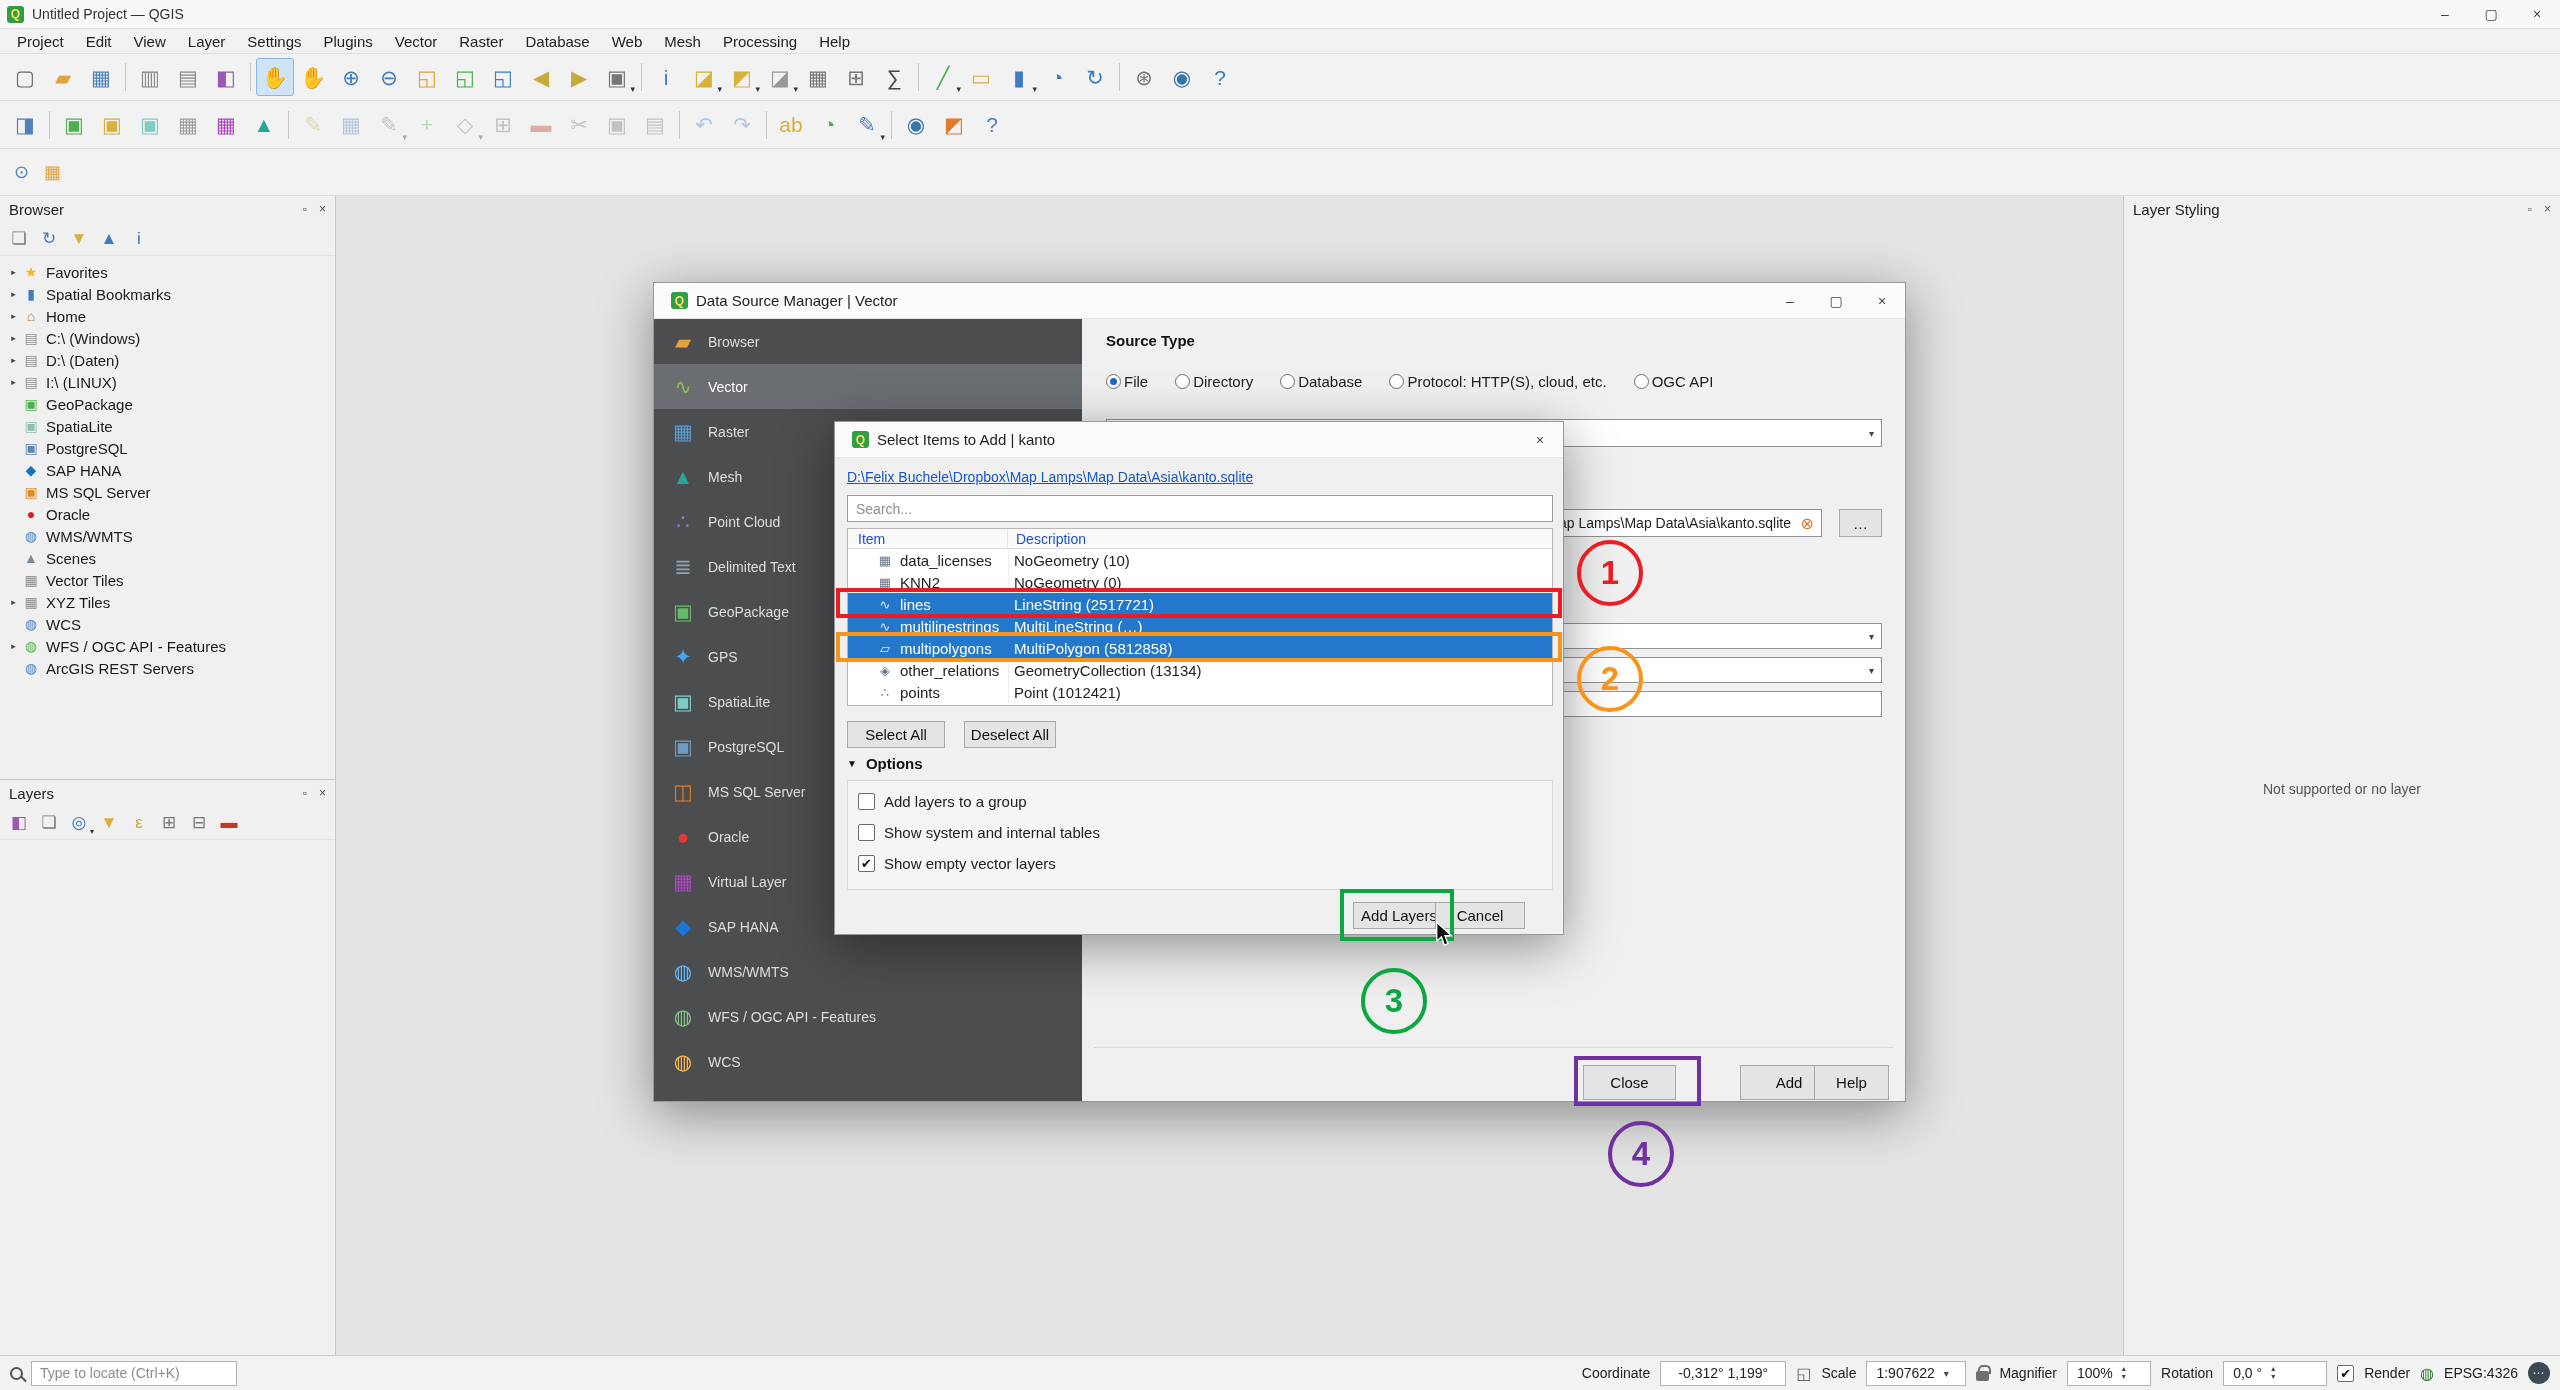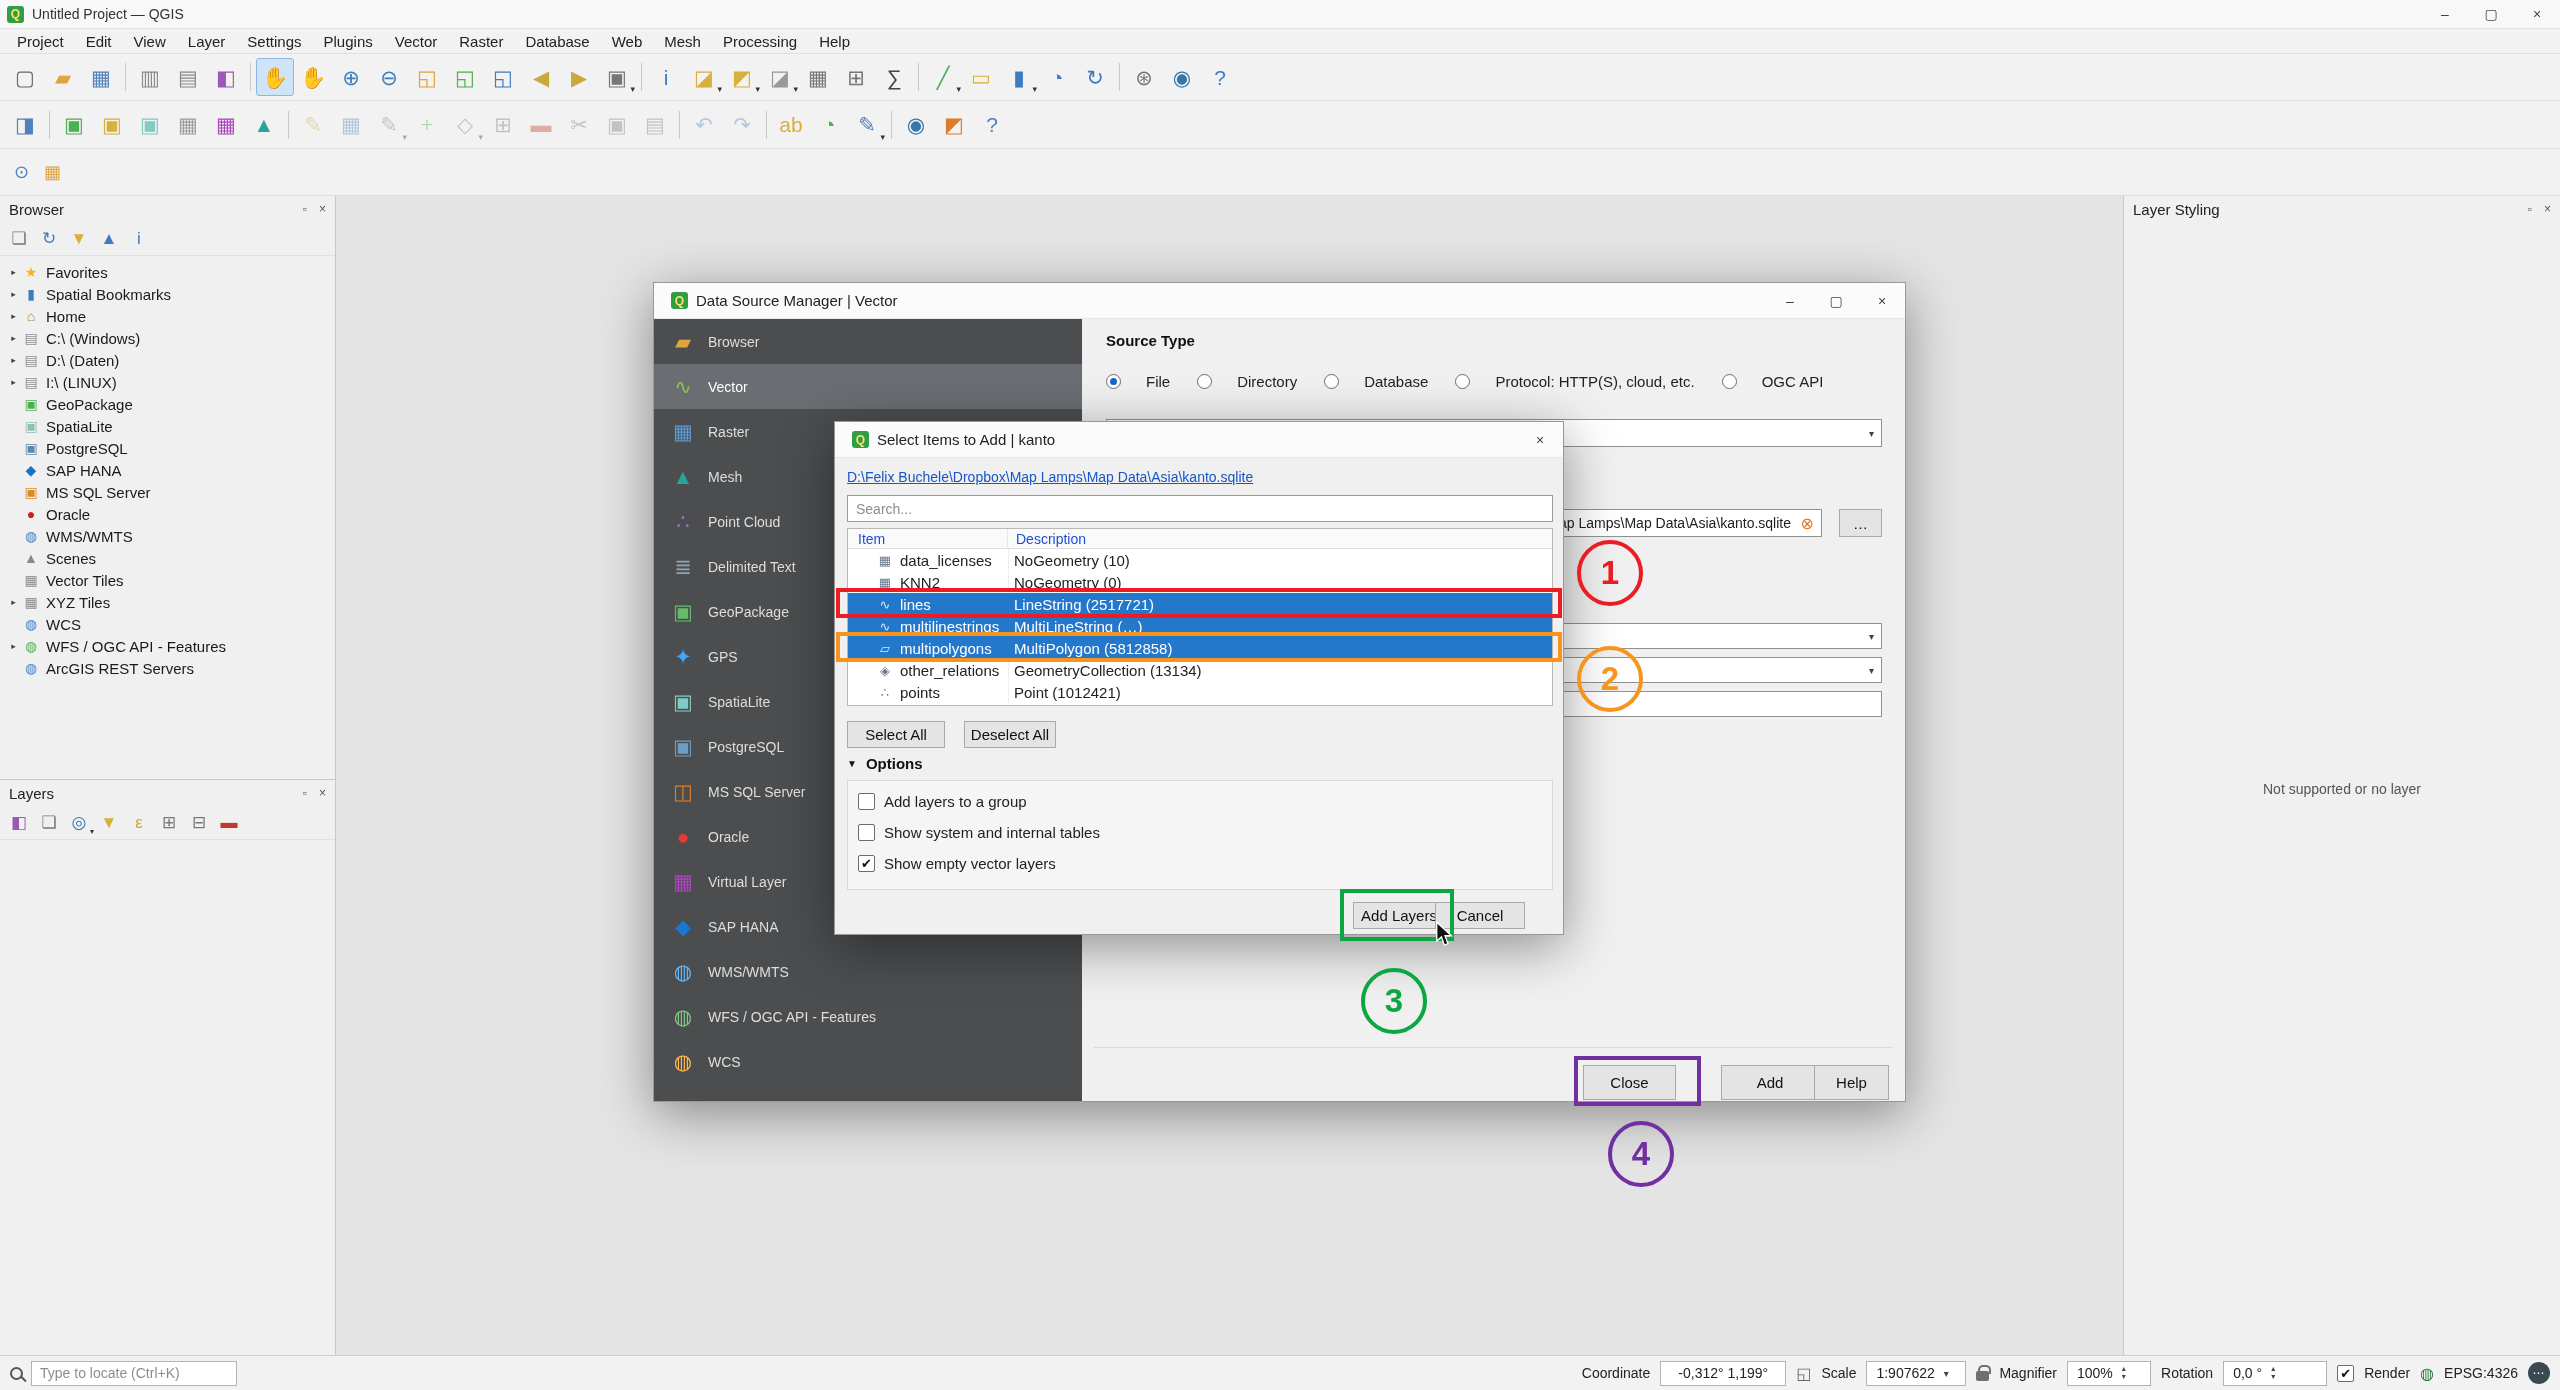--- a/index.html
+++ b/index.html
@@ -73,33 +73,33 @@
 
   #dsm{left:653px;top:282px;width:1253px;height:820px;z-index:20}
   .dsm-side{position:absolute;left:0;top:36px;bottom:0;width:428px;background:#4b4d4f;overflow:hidden}
   .sitem{display:flex;align-items:center;height:45px;padding-left:14px;color:#dedede;font-size:14px;white-space:nowrap}
   .sitem .si{width:30px;height:30px;font-size:21px;display:flex;align-items:center;justify-content:center;margin-right:10px;flex:none}
   .sitem.selected{background:#6a6d71;color:#fff}
   .dsm-scroll{position:absolute;right:2px;top:44px;width:7px;height:430px;background:#73767a;border-radius:3px}
   .dsm-content{position:absolute;left:428px;top:36px;right:0;bottom:0;background:#f0f0f0}
   .srclabel{position:absolute;left:24px;top:13px;font-weight:bold;font-size:15px;color:#111}
   .radios{position:absolute;left:24px;top:54px;display:flex;gap:27px}
-  .rrow{display:flex;align-items:center;gap:25px;font-size:15px;white-space:nowrap}
+  .rrow{display:flex;align-items:center;gap:3px;font-size:15px;white-space:nowrap}
   .radio{width:15px;height:15px;border:1px solid #6d6d6d;border-radius:50%;background:#fff;position:relative;flex:none}
   .rrow.selected .radio::after{content:"";position:absolute;inset:3px;border-radius:50%;background:#1b66c9}
   .combo{position:absolute;background:#fff;border:1px solid #919191;display:flex;align-items:center;padding:0 24px 0 8px;font-size:14px}
   .combo .caret{position:absolute;right:7px;margin:0}
   .field{position:absolute;background:#fff;border:1px solid #919191;display:flex;align-items:center;padding:0 8px;font-size:14px;white-space:nowrap;overflow:hidden}
   .pathfield{justify-content:flex-end;padding-right:30px}
   .clear{position:absolute;right:7px;color:#e0782a;font-size:16px}
   .hline{position:absolute;left:12px;right:12px;top:728px;border-top:1px solid #dadada}
   .btn{display:flex;align-items:center;justify-content:center;background:#e4e4e4;border:1px solid #a9a9a9;font-size:15px;color:#111}
   .dsmbtn{position:absolute;top:746px;height:35px}
   #dsm-close{left:501px;width:93px}
-  #dsm-add{left:639px;width:98px}
+  #dsm-add{left:658px;width:98px}
   #dsm-help{left:732px;width:75px}
 
   #seldlg{left:834px;top:421px;width:730px;height:514px;z-index:30}
   .link{position:absolute;left:12px;top:47px;font-size:14px;color:#1556c9;text-decoration:underline}
   .search{position:absolute;left:12px;top:73px;width:706px;height:27px;border:1px solid #9a9a9a;background:#fff;font-size:14px;padding:8px 8px;font-family:inherit;color:#333}
   .stable{position:absolute;left:12px;top:106px;width:706px;height:178px;background:#fff;border:1px solid #b8b8b8}
   .thead{display:flex;height:20px;background:#fafafa;border-bottom:1px solid #ddd;font-size:14px;color:#1d4ed8}
   .h1{width:160px;padding-left:10px;border-right:1px solid #e6e6e6;display:flex;align-items:center}
   .h2{padding-left:8px;display:flex;align-items:center}
   .tbodywrap{position:relative}

